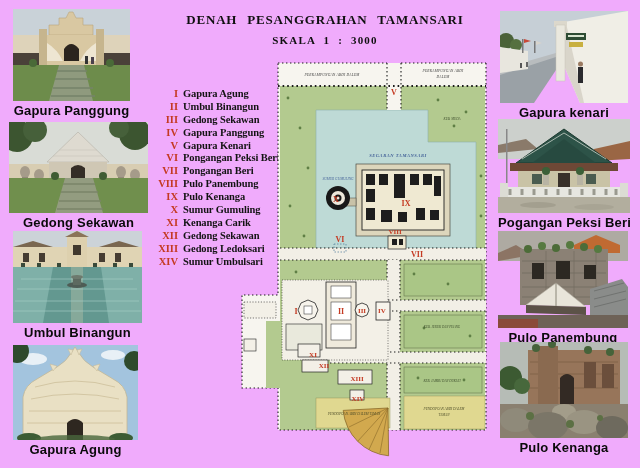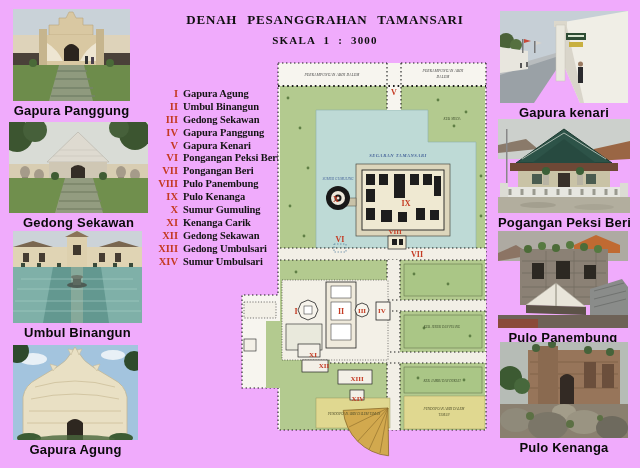--- a/index.html
+++ b/index.html
@@ -91,21 +91,21 @@
       <li>
           <span class="rn">XI</span>
           <span class="ln">Kenanga Carik</span>
         </li>
       <li>
           <span class="rn">XII</span>
           <span class="ln">Gedong Sekawan</span>
         </li>
       <li>
           <span class="rn">XIII</span>
-          <span class="ln">Gedong Umbulsari</span>
+          <span class="ln">Gedong Ledoksari</span>
         </li>
       <li>
           <span class="rn">XIV</span>
           <span class="ln">Sumur Umbulsari</span>
         </li>
     </ol>
   </div>
 
   <figure class="photo" style="left:13px;top:9px;width:117px">
     <svg width="117" height="92" viewBox="0 0 117 92" preserveAspectRatio="none">

